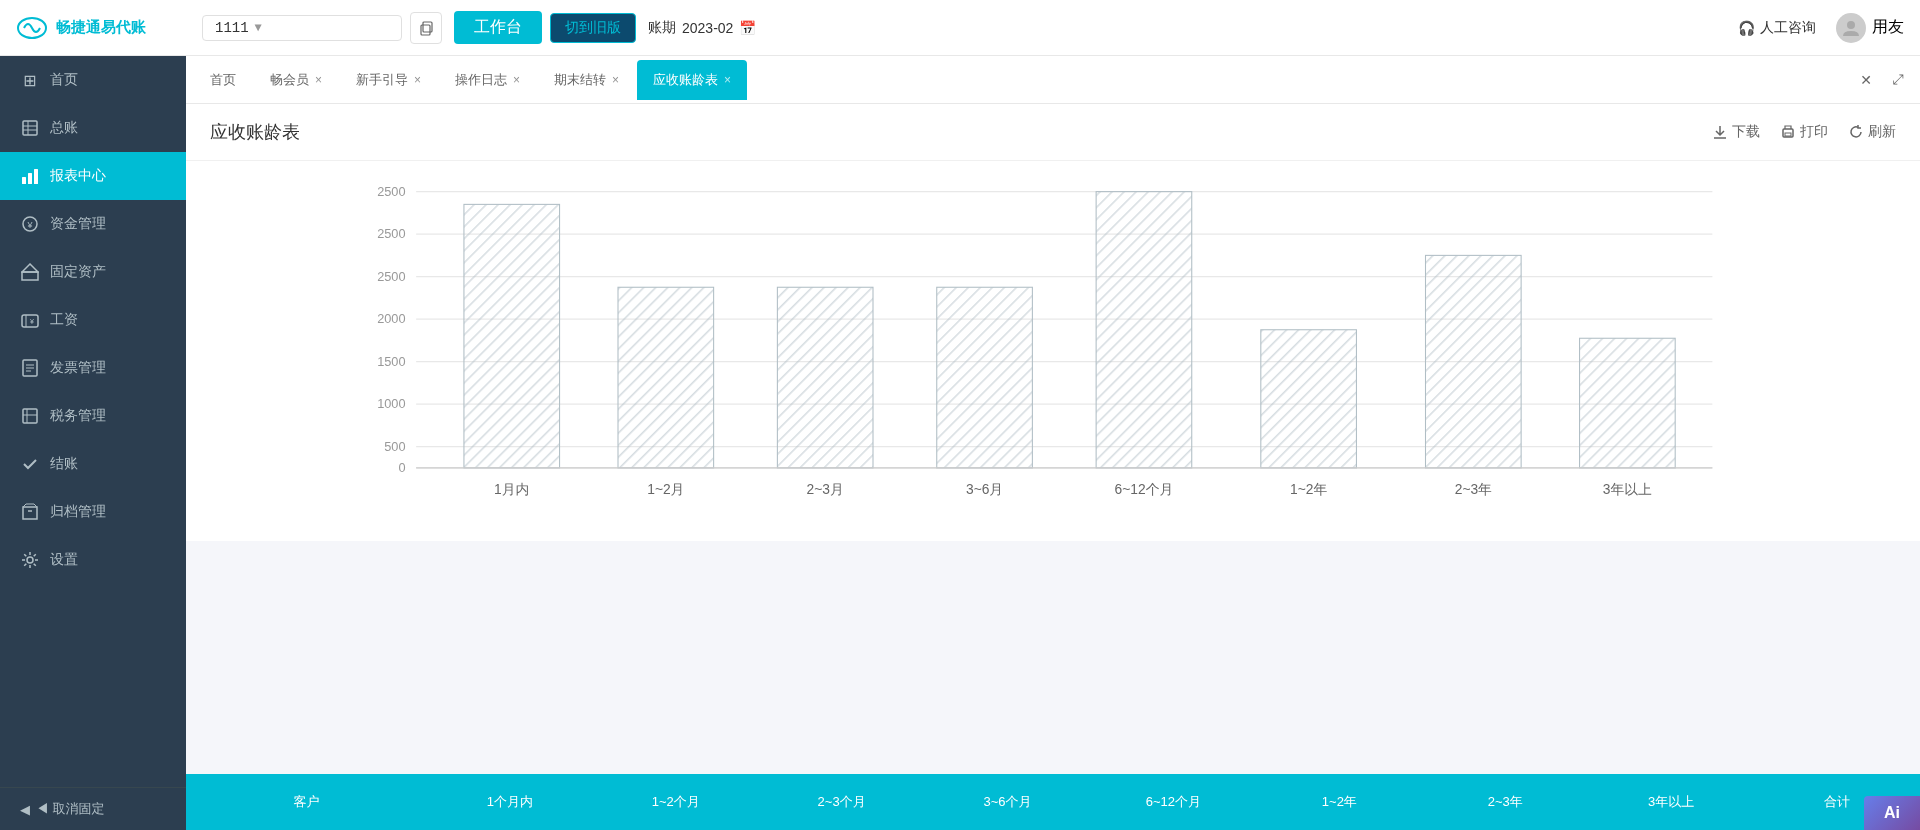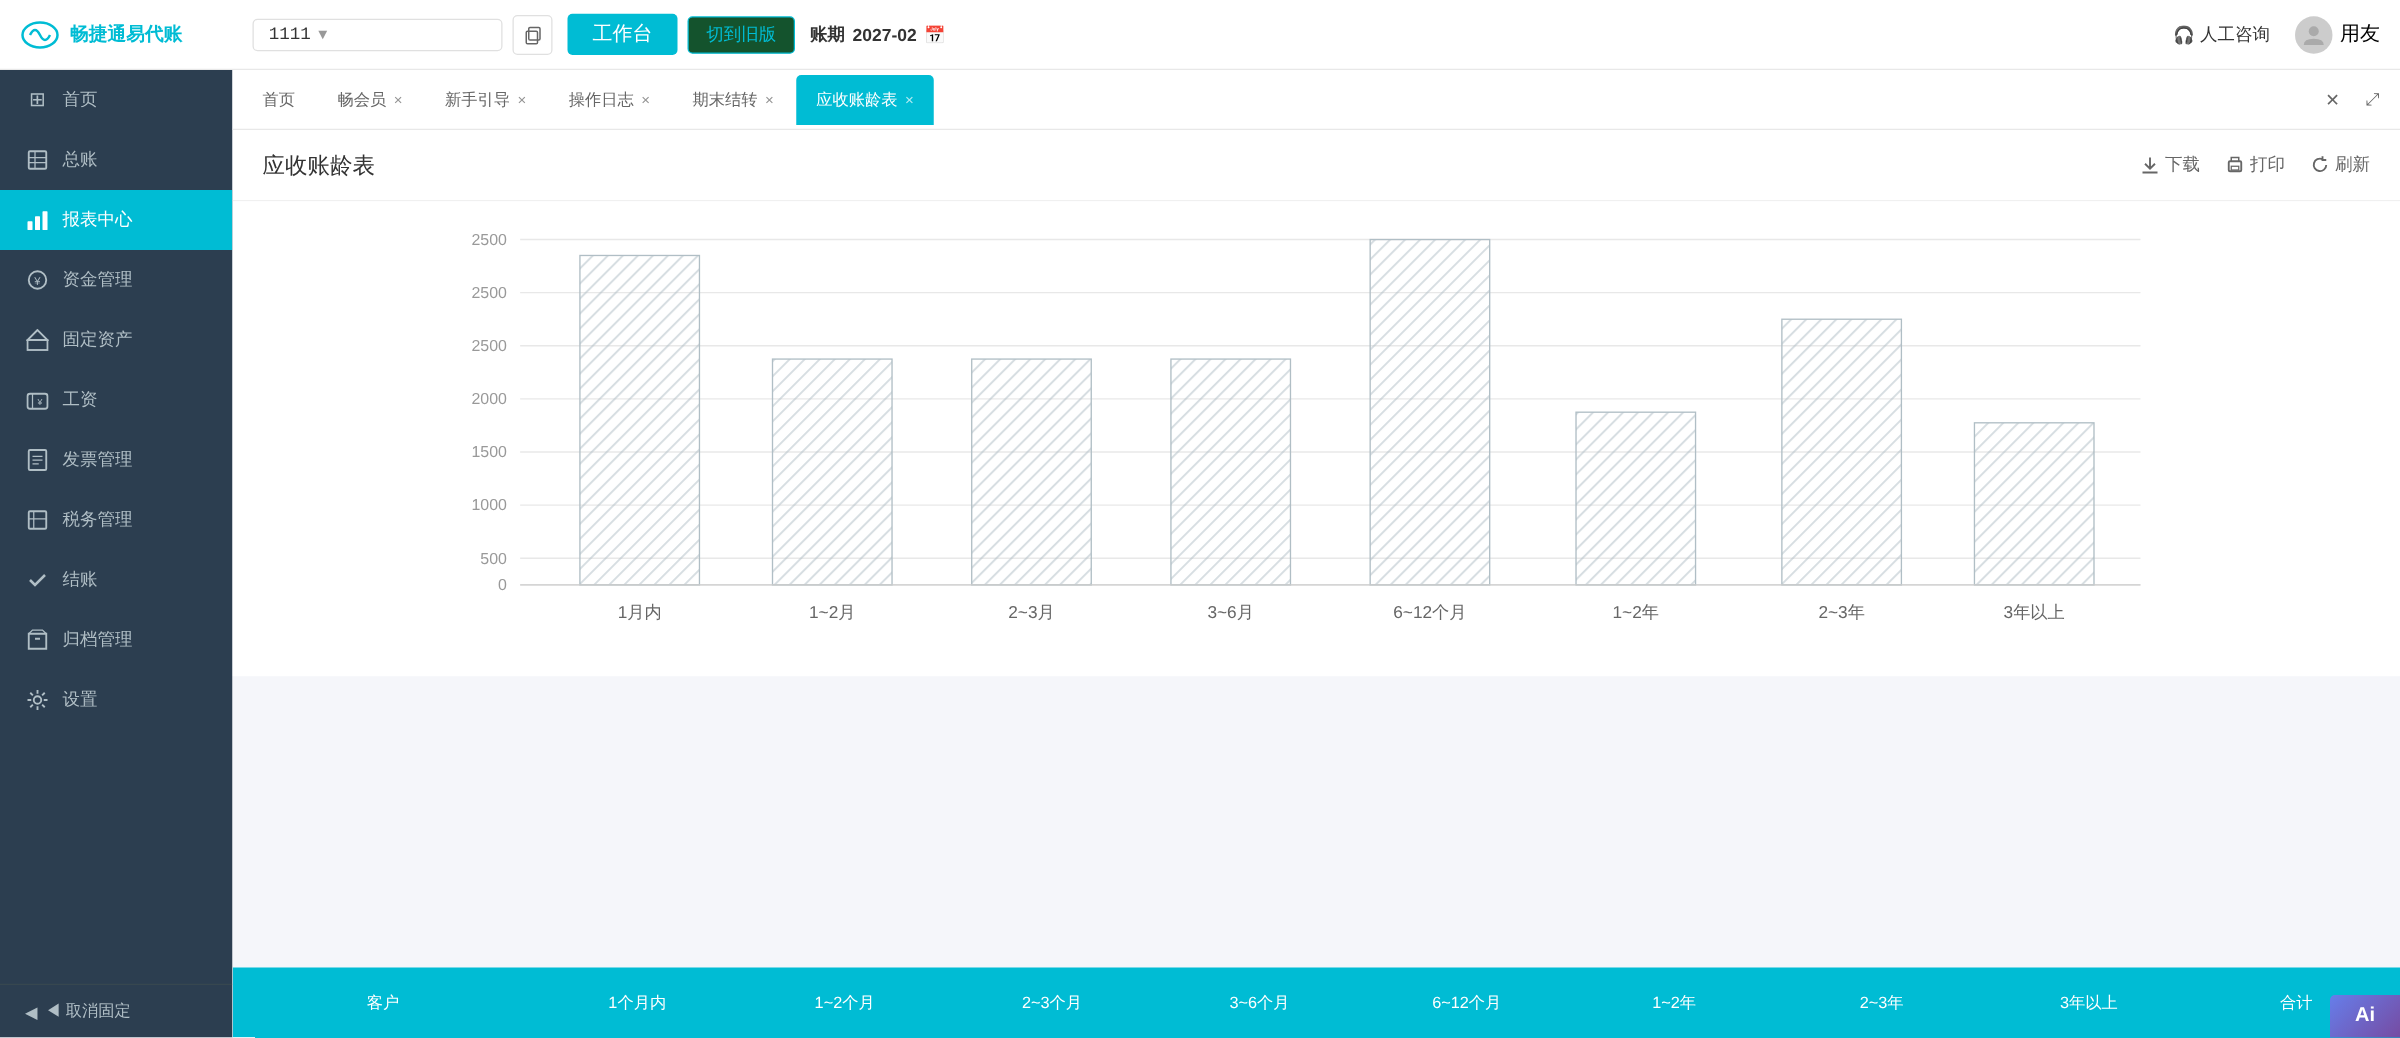--- a/index.html
+++ b/index.html
@@ -62,35 +62,34 @@
       border: none;
       border-radius: 4px;
       padding: 6px 20px;
       font-size: 16px;
       cursor: pointer;
       margin-left: 12px;
     }
     .switch-btn {
       border: 1px solid #00bcd4;
       color: #00bcd4;
-      background: #14532d;
+      background: #0c4a6e;
       border-radius: 4px;
       padding: 5px 14px;
       font-size: 14px;
       cursor: pointer;
       margin-left: 8px;
     }
     .period-area {
       display: flex;
       align-items: center;
       gap: 6px;
       margin-left: 12px;
       font-size: 14px;
       color: #333;
-      font-weight: bold;
     }
     .calendar-icon { color: #00bcd4; }
     .header-right {
       margin-left: auto;
       display: flex;
       align-items: center;
       gap: 20px;
     }
     .consult-btn {
       display: flex; align-items: center; gap: 4px;
@@ -324,21 +323,21 @@
       <rect x="3" y="5" width="9" height="10" rx="1" fill="none" stroke="#666" stroke-width="1.2"></rect>
       <rect x="5" y="2" width="9" height="10" rx="1" fill="none" stroke="#666" stroke-width="1.2"></rect>
     </svg>
   </button>
 
   <button class="workbench-btn">工作台</button>
   <button class="switch-btn">切到旧版</button>
 
   <div class="period-area">
     <span>账期</span>
-    <span>2027-02</span>
+    <span>2023-02</span>
     <span class="calendar-icon">📅</span>
   </div>
 
   <div class="header-right">
     <div class="consult-btn">
       <span>🎧</span>
       <span>人工咨询</span>
     </div>
     <div class="user-area">
       <div class="user-avatar">

